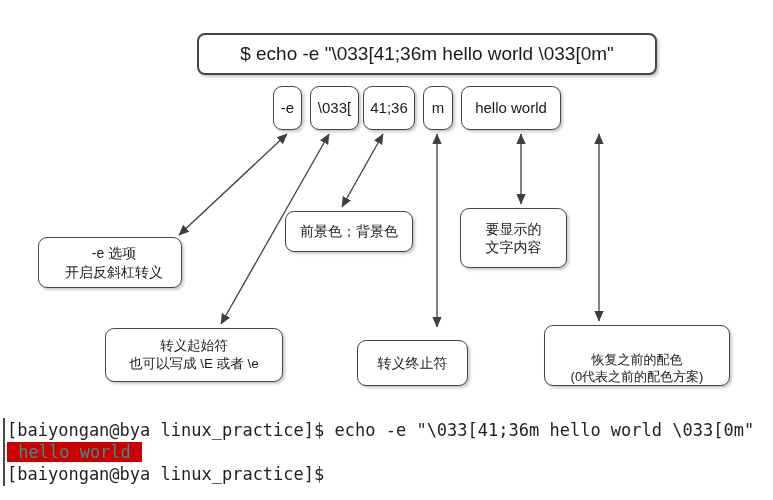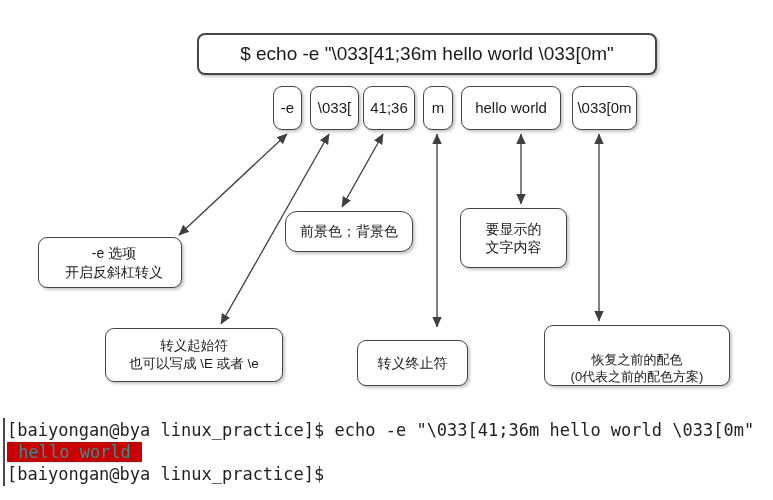--- a/index.html
+++ b/index.html
@@ -41,21 +41,21 @@
   .token { top: 86px; height: 44px; font-size: 15px; border-width: 1.8px; white-space: pre; }
   .tk-e     { left: 273px; width: 29px; }
   .tk-esc   { left: 310px; width: 49px; }
   .tk-codes { left: 363px; width: 52px; }
   .tk-m     { left: 423px; width: 30px; }
   .tk-text  { left: 461px; width: 100px; }
   .tk-reset { left: 572px; width: 65px; }
 
   .ann { font-size: 14px; border-width: 1.8px; }
   .ann-e-option    { left: 38px;  top: 237px; width: 144px; height: 51px; padding-left: 8px; }
-  .ann-fg-bg       { left: 285px; top: 211px; width: 128px; height: 41px; border-radius: 12px; }
+  .ann-fg-bg       { left: 285px; top: 211px; width: 128px; height: 41px; }
   .ann-display     { left: 460px; top: 208px; width: 107px; height: 60px; }
   .ann-esc-start   { left: 105px; top: 328px; width: 178px; height: 54px; font-size: 13.5px; }
   .ann-esc-end     { left: 357px; top: 340px; width: 111px; height: 46px; }
   .ann-restore     { left: 544px; top: 325px; width: 186px; height: 61px; font-size: 13px; justify-content: flex-end; }
 
   .arrow-layer {
     position: absolute;
     left: 0; top: 0;
     width: 773px; height: 500px;
     z-index: 1;
@@ -106,23 +106,20 @@
   </div>
   <div class="node token tk-codes">
     <span>41;36</span>
   </div>
   <div class="node token tk-m">
     <span>m</span>
   </div>
   <div class="node token tk-text">
     <span>hello world</span>
   </div>
-  <div class="node token tk-reset">
-    <span>\033[0m</span>
-  </div>
 
   <div class="node ann ann-e-option">
     <span>-e 选项</span>
     <span>开启反斜杠转义</span>
   </div>
   <div class="node ann ann-fg-bg">
     <span>前景色；背景色</span>
   </div>
   <div class="node ann ann-display">
     <span>要显示的</span>

